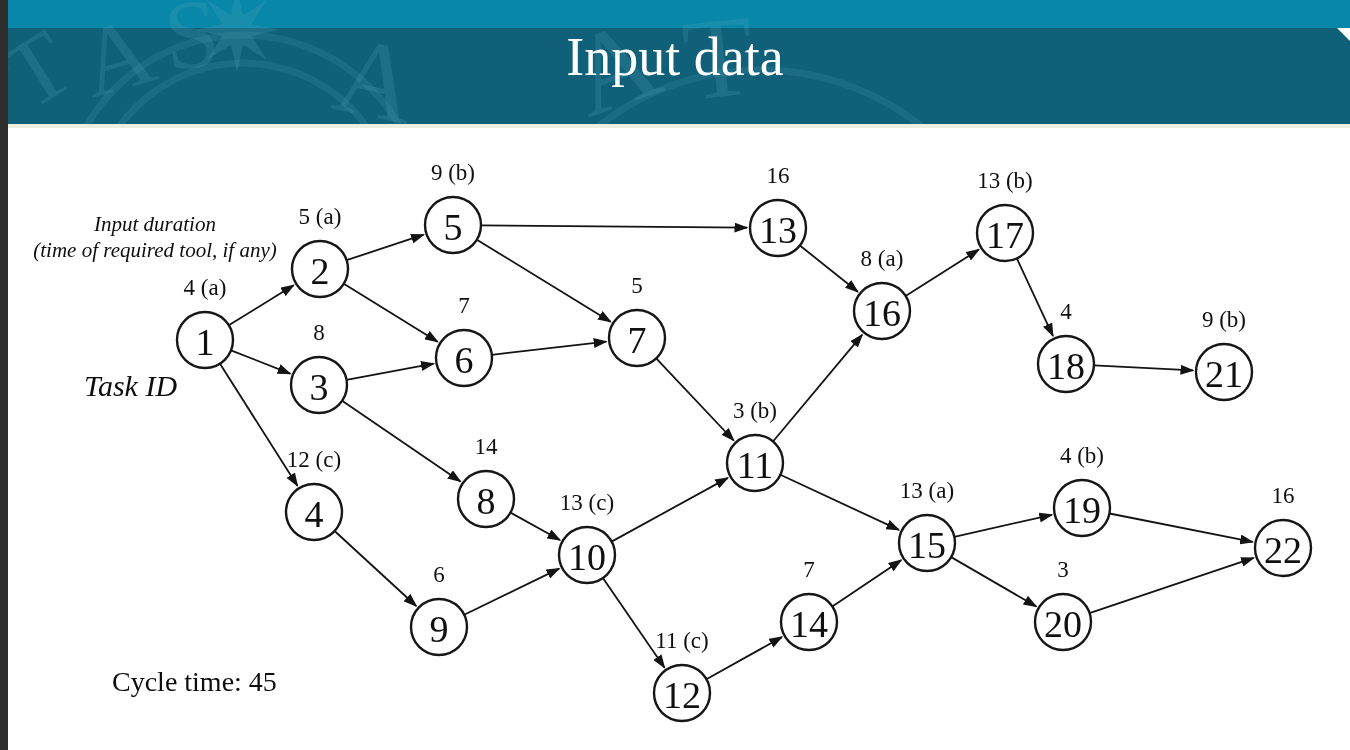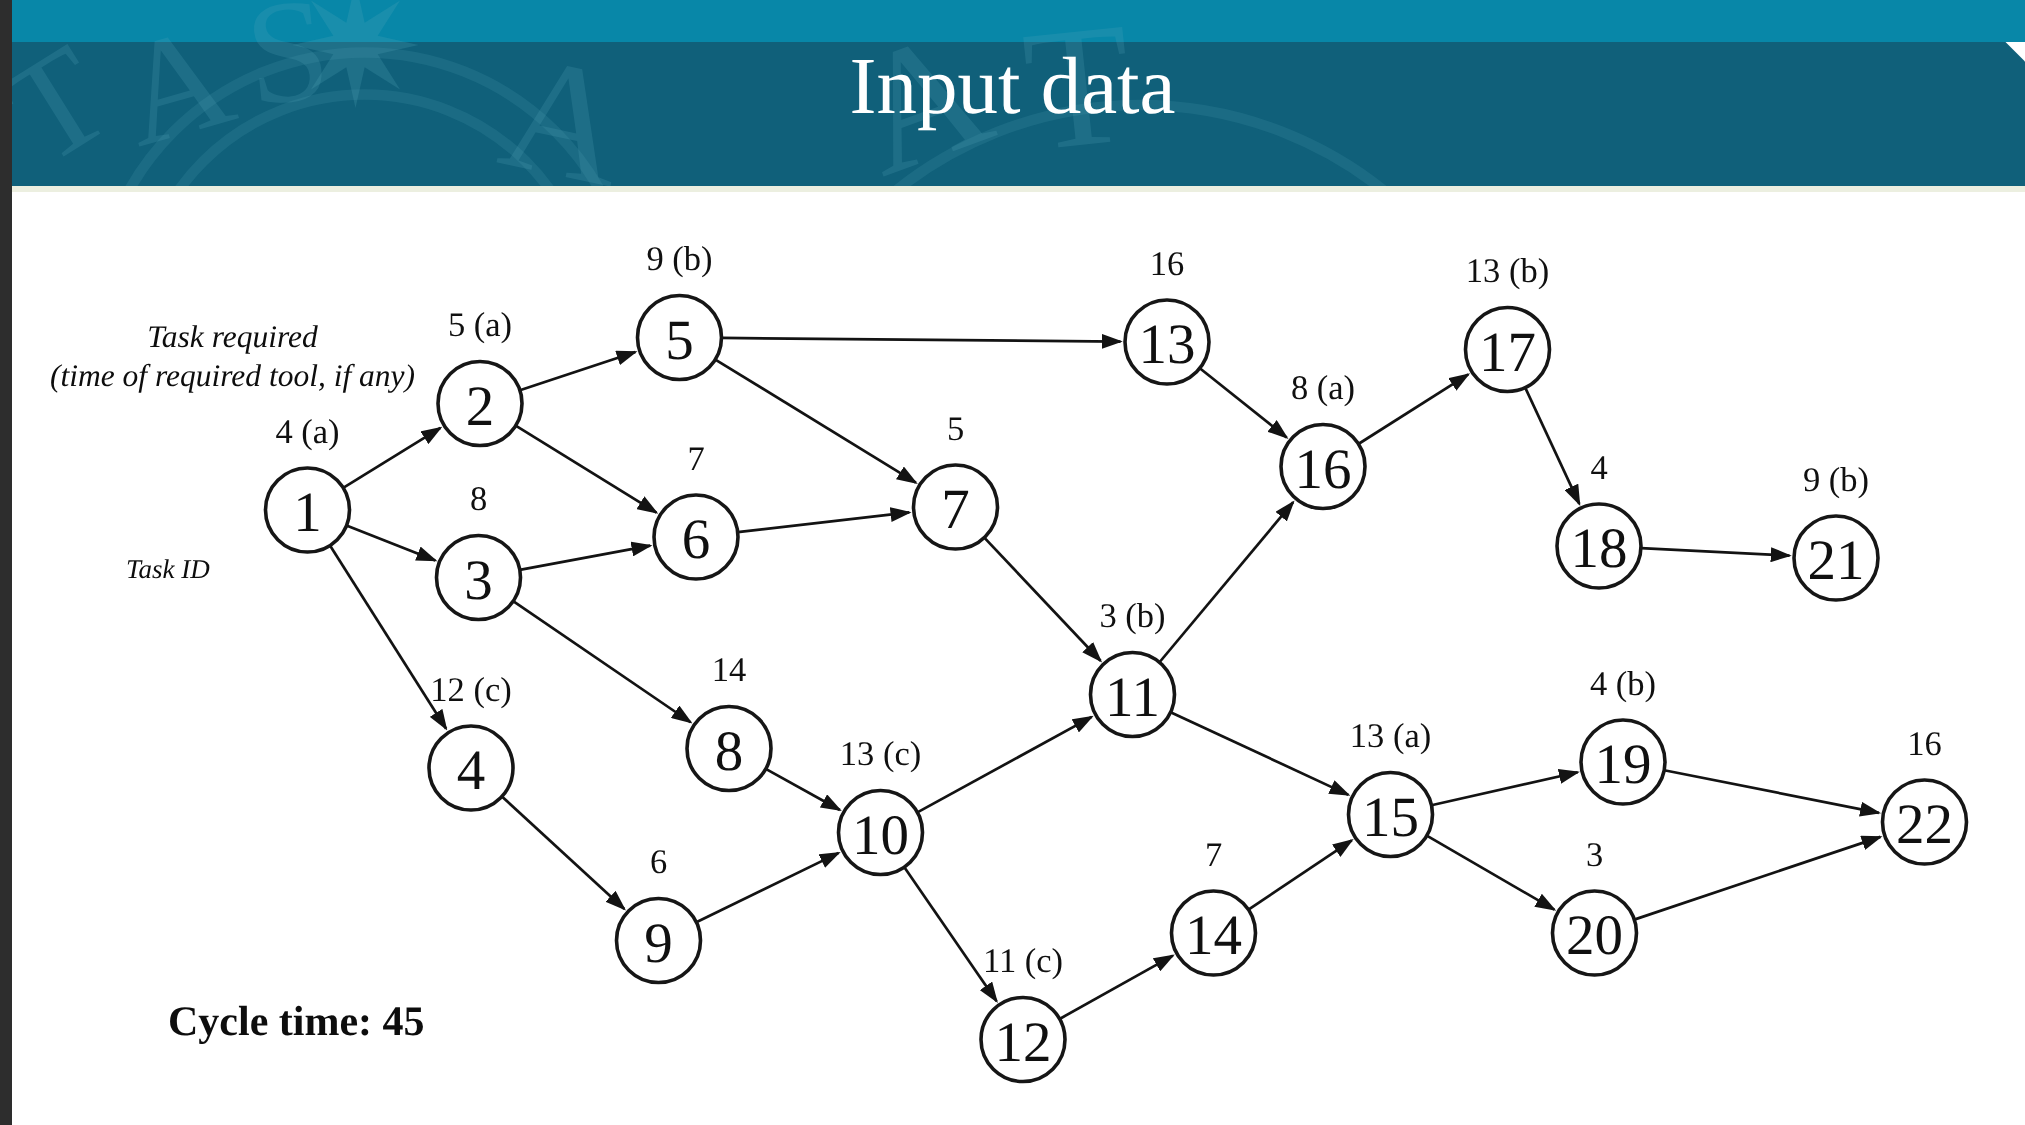--- a/index.html
+++ b/index.html
@@ -49,24 +49,24 @@
     font-family:"Liberation Serif", serif;font-size:23px;fill:#101010;
     text-anchor:middle;
   }
   
   .ann{position:absolute;color:#0d0d0d;z-index:5;}
   .task-duration{
     top:211px;left:0;width:310px;text-align:center;
     font-style:italic;font-size:21px;line-height:26px;
   }
   .task-id{
-    top:369px;left:84px;font-style:italic;font-size:18px;
+    top:369px;left:84px;font-style:italic;font-size:30px;
   }
   .cycle-time{
-    top:666px;left:112px;font-weight:bold;font-size:28px;
+    top:666px;left:112px;font-weight:normal;font-size:28px;
   }
 </style>
 </head>
 <body>
 
 <div>
   <div class="header-top"></div>
   <div class="header-main"></div>
   <svg id="watermark-svg">
       <circle cx="243" cy="215" r="180" fill="none" stroke="#58A8BC" stroke-width="7" opacity="0.16"></circle>
@@ -225,17 +225,17 @@
       <text class="node-label" x="1224" y="327">9 (b)</text>
     </g>
     <g>
       <circle class="node-circle" cx="1283" cy="548" r="28"></circle>
       <text class="node-id" x="1283" y="550">22</text>
       <text class="node-label" x="1283" y="503">16</text>
     </g>
   </svg>
 
 <div class="ann task-duration">
-  <div>Task required</div>
+  <div>Input duration</div>
   <div>(time of required tool, if any)</div>
 </div>
 <div class="ann task-id">Task ID</div>
 <div class="ann cycle-time">Cycle time: 45</div>
 
 </body></html>

